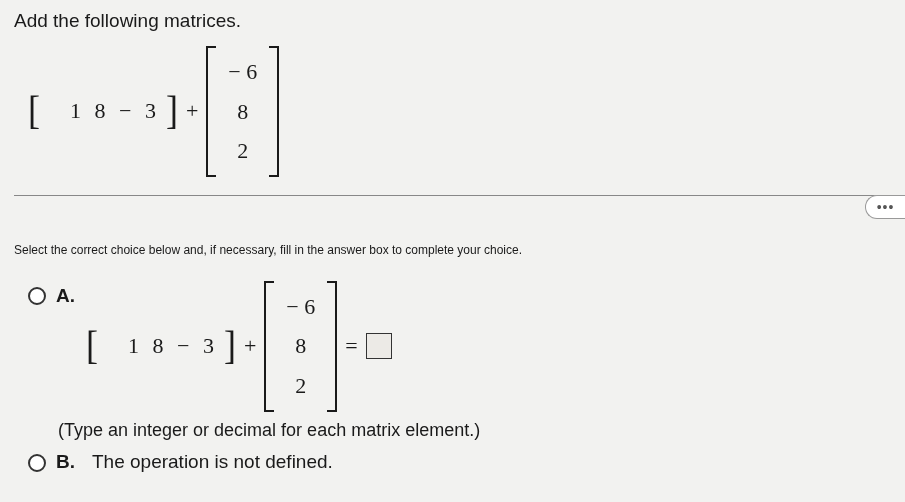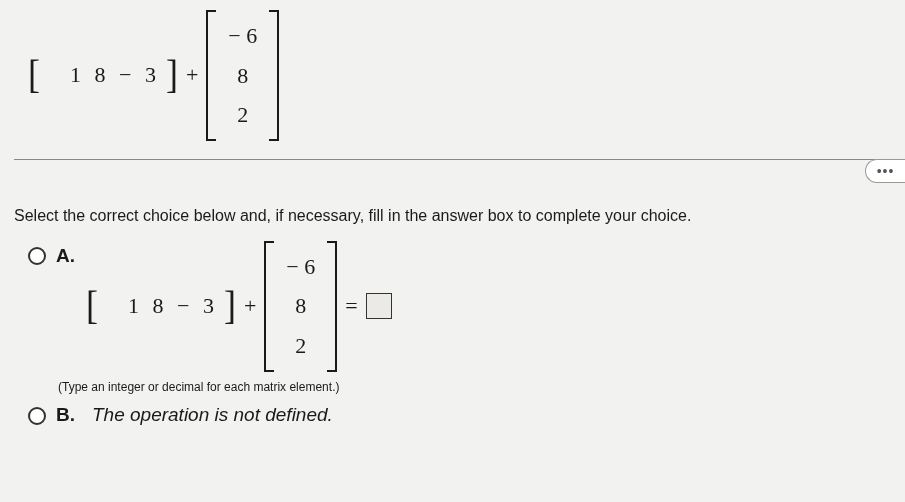--- a/index.html
+++ b/index.html
@@ -85,22 +85,22 @@
     border-radius: 12px 0 0 12px;
     background: #fff;
     display: flex;
     align-items: center;
     justify-content: center;
     font-size: 14px;
     color: #555;
     letter-spacing: 1px;
   }
   .prompt {
-    margin-bottom: 20px;
-    font-size: 16px;
+    margin-bottom: 28px;
+    font-size: 12px;
   }
   .choice {
     display: flex;
     align-items: flex-start;
     margin-left: 14px;
     margin-bottom: 8px;
   }
   .radio {
     width: 18px;
     height: 18px;
@@ -115,35 +115,36 @@
   .choice-body { flex: 1; }
   .eqline { display: flex; align-items: center; margin-top: -4px; }
   .eq { font-family: "Times New Roman", serif; font-size: 22px; padding: 0 8px; }
   .answer-box {
     width: 26px;
     height: 26px;
     border: 1px solid #333;
     background: #eceae6;
   }
   .hint {
-    font-size: 12px;
+    font-size: 18px;
     margin-top: 6px;
     margin-left: 44px;
   }
   .choice-b {
     display: flex;
     align-items: center;
     margin-left: 14px;
   }
   .choice-b .choice-label { min-width: 20px; }
 </style>
 </head>
 <body>
 
 <div class="page">
+  <div class="instr">Add the following matrices.</div>
 
   <div class="matrix-row">
     <span class="row-matrix mrow">
       <span class="br">[</span>
       <span class="cells">1 8 − 3</span>
       <span class="br">]</span>
     </span>
     <span class="plus">+</span>
     <span class="col-matrix">
       <span class="brcol left"></span>
@@ -186,15 +187,15 @@
         <span class="eq">=</span>
         <span class="answer-box"></span>
       </div>
     </div>
   </div>
   <div class="hint">(Type an integer or decimal for each matrix element.)</div>
 
   <div class="choice-b" style="margin-top:10px;">
     <div class="radio"></div>
     <div class="choice-label">B.</div>
-    <div style="margin-left:6px;font-style:italic;">The operation is not defined.</div>
+    <div style="margin-left:6px;">The operation is not defined.</div>
   </div>
 </div>
 
 </body></html>

